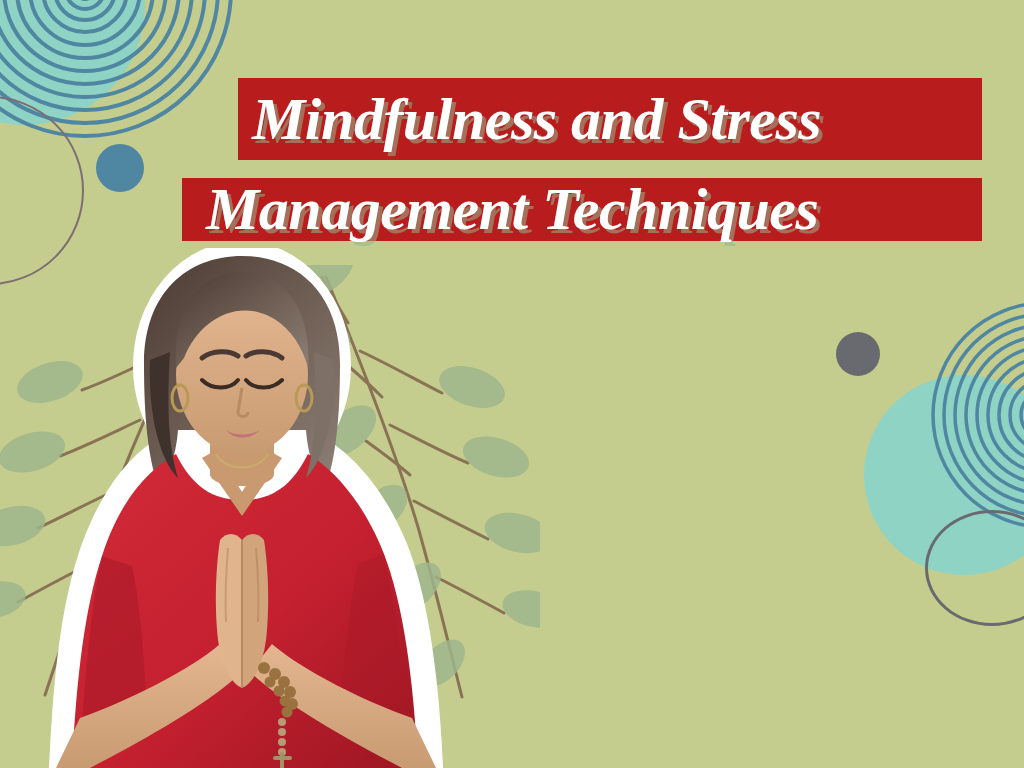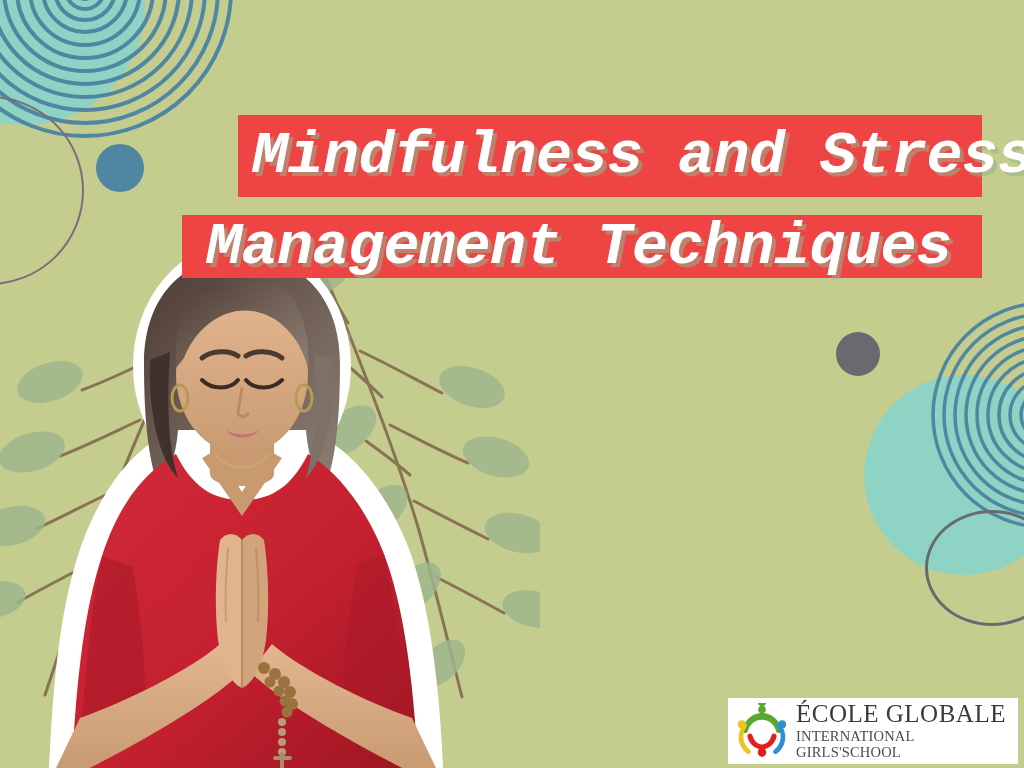--- a/index.html
+++ b/index.html
@@ -81,31 +81,30 @@
   .laurel-right { left: 290px;  top: 265px; width: 250px; height: 440px; }
 
   
   .title-wrap {
     position: absolute;
     left: 0; top: 0;
     width: 1024px;
   }
   .title-line {
     position: absolute;
-    background: #ef4444;
+    background: #b91c1c;
     color: #ffffff;
-    font-family: Liberation Mono, monospace;
+    font-family: Liberation Serif, serif;
     font-weight: bold;
     font-style: italic;
     white-space: nowrap;
     letter-spacing: -0.5px;
     text-shadow: 4px 4px 0 rgba(150,180,140,0.55);
     display: flex;
     align-items: center;
-    margin-top: 37px;
   }
   .title-line-1 {
     left: 238px; top: 78px;
     width: 744px; height: 82px;
     font-size: 60px;
     padding-left: 14px;
     box-sizing: border-box;
   }
   .title-line-2 {
     left: 182px; top: 178px;
@@ -367,46 +366,14 @@
         <circle cx="262" cy="504" r="4"></circle>
     </g>
     <path d="M255 510 L 270 510 M262 506 L 262 520" stroke="#a98d68" stroke-width="4" stroke-linecap="round"></path>
   </svg>
 
   <div class="title-wrap">
     <div class="title-line title-line-1">Mindfulness and Stress</div>
     <div class="title-line title-line-2">Management Techniques</div>
   </div>
 
-  <div class="logo-box">
-    <svg class="logo-mark" viewBox="0 0 100 100">
-
-      <path d="M50 6 a7.5 7.5 0 1 1 0.1 0 Z" fill="#5aa832"></path>
-      <path d="M50 5 C 46 5, 43 8, 43 12 C 43 15, 45 17, 47 18
-               C 30 20, 18 32, 16 48 C 15 54, 23 56, 25 50
-               C 28 38, 38 30, 50 30 C 62 30, 72 38, 75 50
-               C 77 56, 85 54, 84 48 C 82 32, 70 20, 53 18
-               C 55 17, 57 15, 57 12 C 57 8, 54 5, 50 5 Z" fill="#5aa832"></path>
-
-      <path d="M88 34 C 84 32, 80 34, 78 37 C 76 41, 78 44, 80 46
-               C 86 58, 84 74, 72 83 C 67 87, 72 94, 77 90
-               C 92 79, 95 60, 88 45 C 91 44, 93 41, 92 38 C 91 36, 90 35, 88 34 Z" fill="#2e8fd4"></path>
-      <circle cx="86" cy="38" r="7" fill="#2e8fd4"></circle>
-
-      <path d="M50 96 C 54 96, 57 93, 57 89 C 57 86, 55 84, 53 83
-               C 66 80, 74 71, 76 60 C 77 54, 69 52, 67 58
-               C 64 68, 58 74, 50 74 C 42 74, 36 68, 33 58
-               C 31 52, 23 54, 24 60 C 26 71, 34 80, 47 83
-               C 45 84, 43 86, 43 89 C 43 93, 46 96, 50 96 Z" fill="#e02020"></path>
-      <circle cx="50" cy="88" r="7.5" fill="#e02020"></circle>
-
-      <path d="M12 34 C 16 32, 20 34, 22 37 C 24 41, 22 44, 20 46
-               C 14 58, 16 74, 28 83 C 33 87, 28 94, 23 90
-               C 8 79, 5 60, 12 45 C 9 44, 7 41, 8 38 C 9 36, 10 35, 12 34 Z" fill="#efc41a"></path>
-      <circle cx="14" cy="38" r="7" fill="#efc41a"></circle>
-    </svg>
-    <div class="logo-text">
-      <div class="logo-name">ÉCOLE GLOBALE</div>
-      <div class="logo-tag">INTERNATIONAL GIRLS'SCHOOL</div>
-    </div>
-  </div>
 
 </div>
 
 </body></html>

